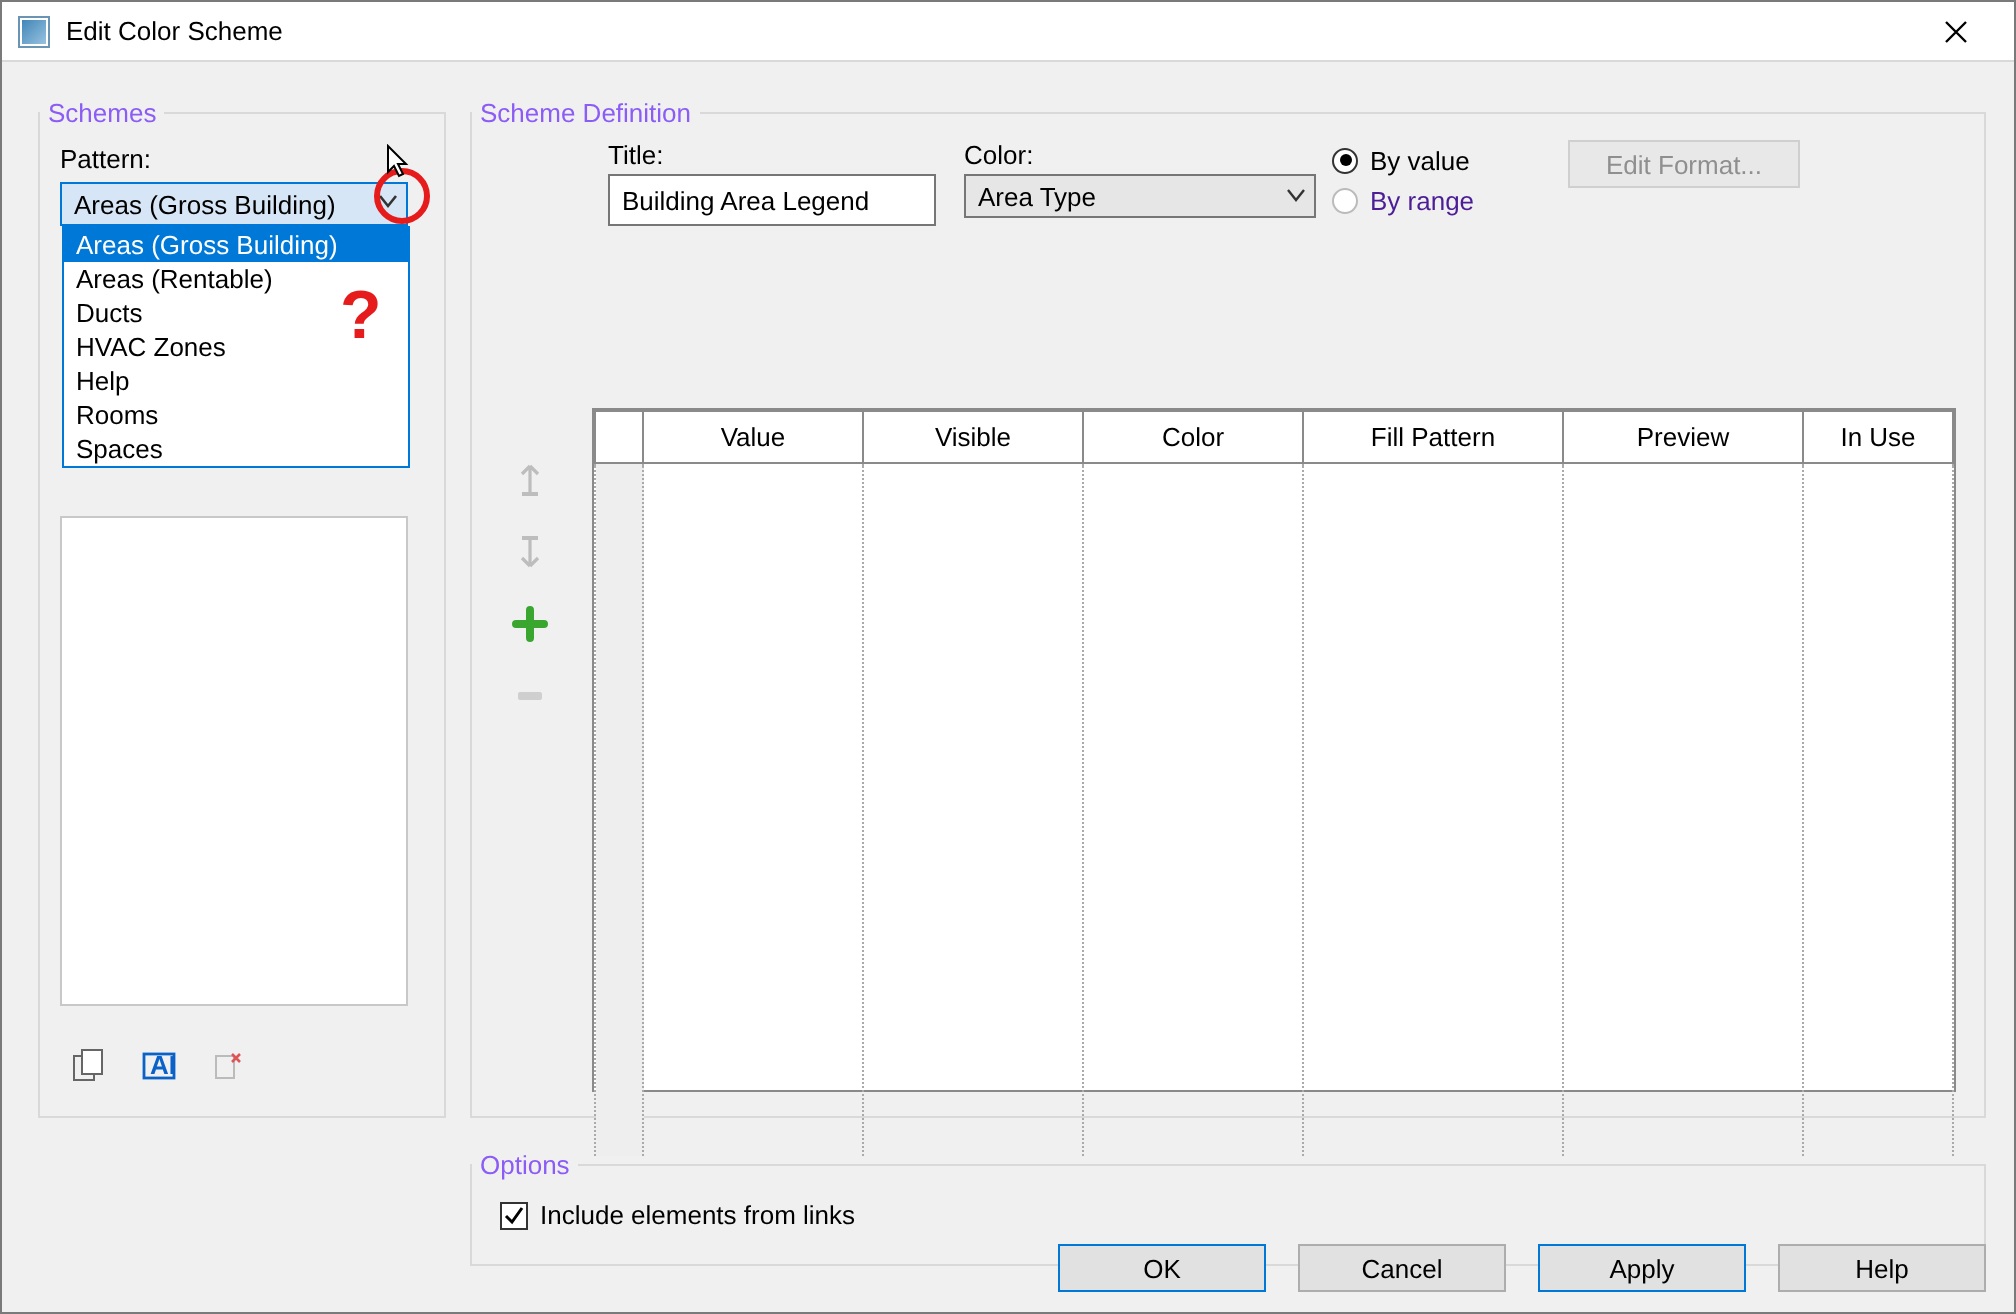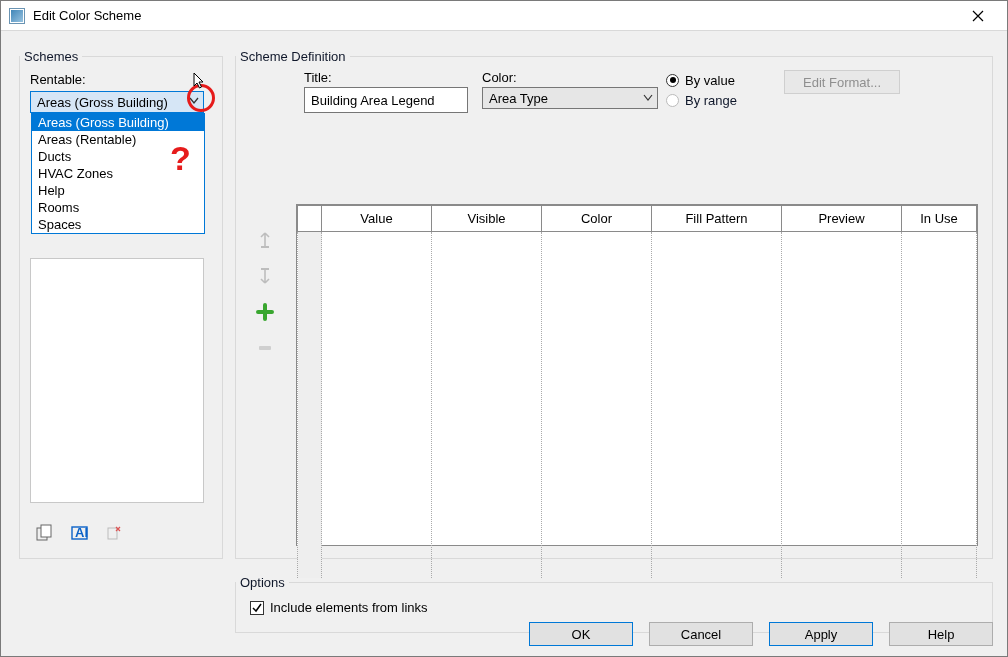--- a/index.html
+++ b/index.html
@@ -5,21 +5,21 @@
   * { box-sizing: border-box; font-family: "Segoe UI", Tahoma, Arial, sans-serif; font-size: 13px; }
   html,body { margin:0; padding:0; background:#fff; }
   .window { position:relative; width:1008px; height:657px; border:1px solid #7a7a7a; background:#fff; }
   .titlebar { display:flex; align-items:center; height:30px; padding:0 8px; border-bottom:1px solid #d9d9d9; background:#fff;}
   .titlebar .icon { width:16px; height:16px; border:1px solid #6a94b3; box-shadow:inset 0 0 0 1px #fff; background:linear-gradient(135deg,#3a81b5 0%, #9ec7e3 100%); margin-right:8px;}
   .titlebar .title { flex:1; }
   .titlebar .close { width:42px; height:24px; display:flex; align-items:center; justify-content:center; cursor:default;}
   .titlebar .close svg { width:12px; height:12px; }
   .content { position:absolute; top:30px; left:0; right:0; bottom:0; background:#f0f0f0; padding:18px 14px 14px 14px;}
   fieldset { border:1px solid #d9d9d9; margin:0; padding:0; }
-  legend { padding:0 4px; color:#0f172a; }
+  legend { padding:0 4px; color:#8b5cf6; }
   .schemes-fs { position:absolute; top:18px; left:18px; width:204px; height:510px; }
   .schemes-inner { padding:6px 10px 10px 10px; }
   .label { display:block; margin:2px 0 4px 0; }
   .combo { position:relative; width:174px; height:22px; border:1px solid #0078d7; background:#d6e6f6; display:flex; align-items:center; padding:0 18px 0 6px; }
   .combo .chev { position:absolute; right:4px; top:5px; width:10px; height:8px; }
   .red-circle { position:absolute; top:-8px; right:-12px; width:28px; height:28px; border:3px solid #e61b1b; border-radius:50%; pointer-events:none;}
   .combo-cursor { position:absolute; top:-20px; right:-3px; width:13px; height:18px; pointer-events:none;}
   .dropdown { position:absolute; left:0; top:21px; width:174px; border:1px solid #0078d7; background:#fff; z-index:20; }
   .dropdown .opt { padding:1px 6px; white-space:nowrap; cursor:default;}
   .dropdown .opt.sel { background:#0078d7; color:#fff; }
@@ -33,21 +33,21 @@
   .col-title { width:178px; }
   .col-color { width:180px; }
   .col-radio { width:110px; margin-left:4px; }
   .col-edit { margin-left:8px; }
   .txtbox { width:164px; height:22px; border:1px solid #767676; background:#fff; padding:12px 6px; margin-top:2px;}
   .selectbox { width:176px; height:22px; border:1px solid #767676; background:#e6e6e6; display:flex; align-items:center; padding:0 18px 0 6px; margin-top:2px; position:relative;}
   .selectbox .chev2 { position:absolute; right:4px; top:6px; width:10px; height:8px; }
   .radio { display:flex; align-items:center; height:18px; margin:1px 0;}
   .radio .circ { width:13px; height:13px; border:1px solid #333; border-radius:50%; margin-right:6px; position:relative; background:#fff;}
   .radio.checked .circ::after{ content:""; position:absolute; left:2.5px; top:2.5px; width:6px; height:6px; border-radius:50%; background:#000;}
-  .radio.disabled { color:#0f172a; }
+  .radio.disabled { color:#4c1d95; }
   .radio.disabled .circ { border-color:#bbb; }
   .btn { height:24px; border:1px solid #adadad; background:#e1e1e1; padding:0 18px; display:inline-flex; align-items:center; justify-content:center; min-width:80px;}
   .btn.disabled { color:#8f8f8f; background:#e8e8e8; border-color:#cfcfcf;}
   .vtoolbar { position:absolute; top:165px; left:18px; display:flex; flex-direction:column; gap:14px; align-items:center;}
   .vtoolbar .tb { width:22px; height:22px; display:flex; align-items:center; justify-content:center;}
   .tablewrap { position:absolute; top:140px; left:60px; right:14px; bottom:12px; background:#fff; border:1px solid #8a8a8a; }
   table.grid { border-collapse:collapse; width:100%; }
   table.grid th { border:1px solid #8a8a8a; background:#fff; font-weight:normal; height:26px; }
   .colsel { width:24px; }
   table.grid td.body { height:346px; border-right:1px dotted #aaa; border-left:1px dotted #aaa; border-top:none; border-bottom:none;}
@@ -71,21 +71,21 @@
           <path d="M1 1 L11 11 M11 1 L1 11" stroke="#000" stroke-width="1.2" fill="none"></path>
         </svg>
     </div>
   </div>
 
   <div class="content">
 
     <fieldset class="schemes-fs">
       <legend>Schemes</legend>
       <div class="schemes-inner">
-        <span class="label">Rentable:</span>
+        <span class="label">Pattern:</span>
         <div class="combo">
           <span>Areas (Gross Building)</span>
           <svg class="chev" viewBox="0 0 10 8">
               <path d="M1 1 L5 6 L9 1" stroke="#333" stroke-width="1.3" fill="none"></path>
             </svg>
           <div class="red-circle"></div>
           <svg class="combo-cursor" viewBox="0 0 13 18">
             <path d="M1 1 L1 14 L4 11 L6.5 16 L8.5 15 L6 10 L10 10 Z" fill="#fff" stroke="#000" stroke-width="1"></path>
           </svg>
           <div class="dropdown">

